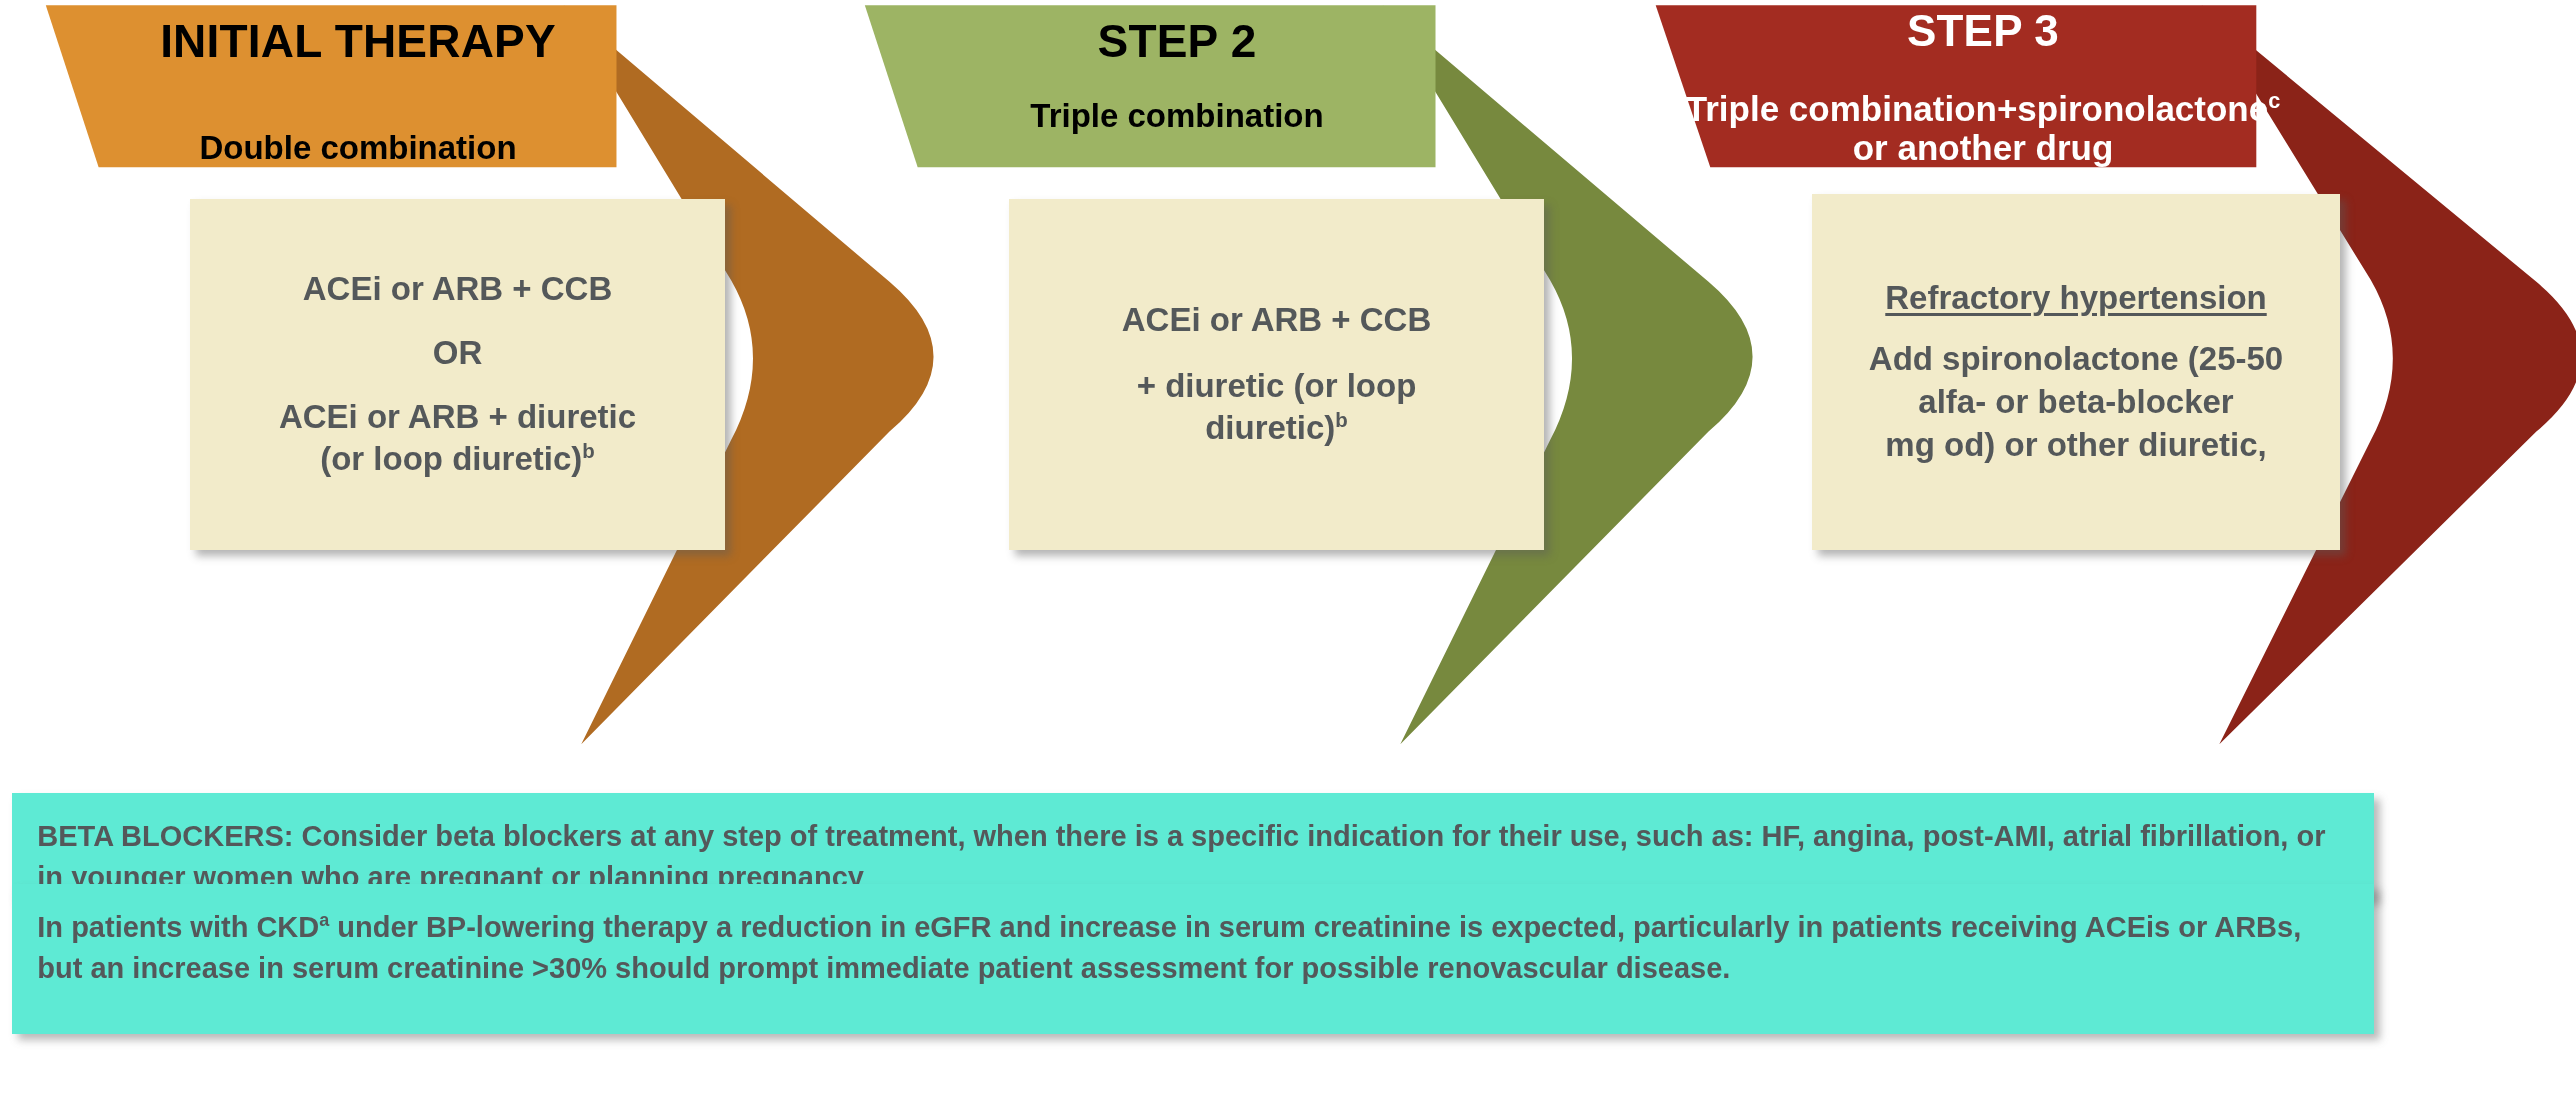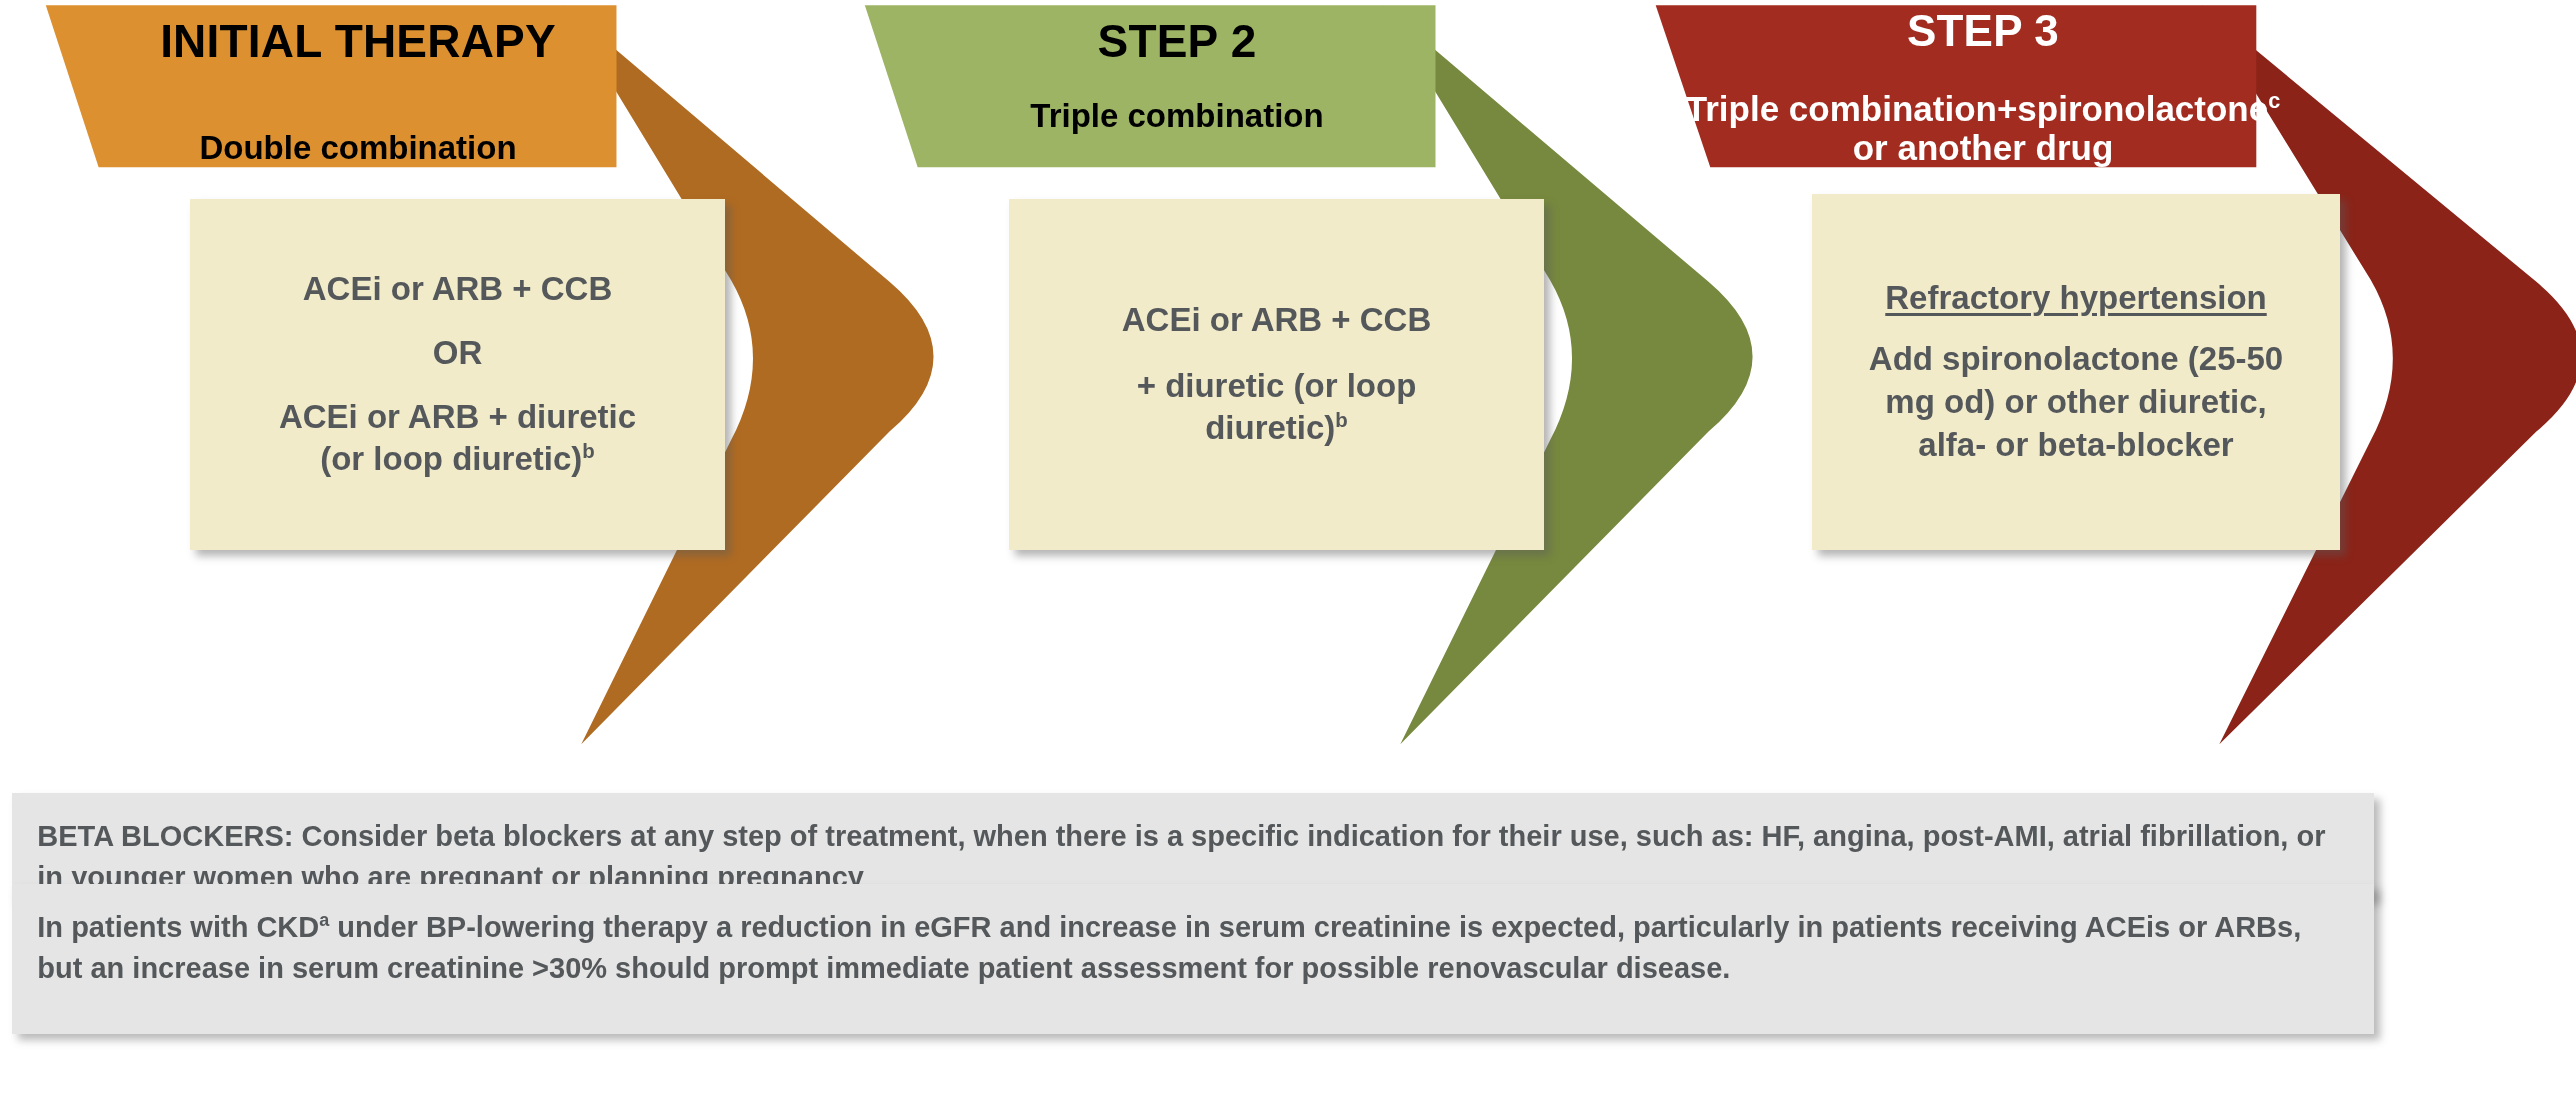--- a/index.html
+++ b/index.html
@@ -58,21 +58,21 @@
   .card .line sup{font-size:62%;vertical-align:super;}
   .card .line.under{
     text-decoration:underline;
     text-underline-offset:4.4px;
     text-decoration-thickness:2.6px;
   }
 
   
   .note{
     position:absolute;
-    background:#e5e5e5;
+    background:#5eead4;
     box-shadow:6.2px 6.2px 8px rgba(90,90,90,.42);
     color:#54585A;
     font-weight:bold;
     box-sizing:border-box;
     z-index:6;
   }
   .note p{
     margin:0;
     line-height:1.42;
   }
@@ -163,24 +163,24 @@
   </div>
 
   <div class="card" style="left:1812px;top:194px;width:528px;height:356px;">
     <div class="line under" style="font-size:33px;">
       <span>Refractory hypertension</span>
     </div>
     <div class="line" style="font-size:33px;margin-top:17.6px;">
       <span>Add spironolactone (25-50</span>
     </div>
     <div class="line" style="font-size:33px;">
-      <span>mg od) or other diuretic,</span>
+      <span>alfa- or beta-blocker</span>
     </div>
     <div class="line" style="font-size:33px;">
-      <span>alfa- or beta-blocker</span>
+      <span>mg od) or other diuretic,</span>
     </div>
   </div>
 
   <div class="note" style="left:12.3px;top:793px;width:2362px;height:106px;padding:23px 25px 0 25px;">
     <p style="font-size:29px;">
       <span>BETA BLOCKERS: Consider beta blockers at any step of treatment, when there is a specific indication for their use, such as: HF, angina, post-AMI, atrial fibrillation, or in younger women who are pregnant or planning pregnancy</span>
     </p>
   </div>
 
   <div class="note" style="left:12.3px;top:884px;width:2362px;height:150px;padding:23px 25px 0 25px;">

